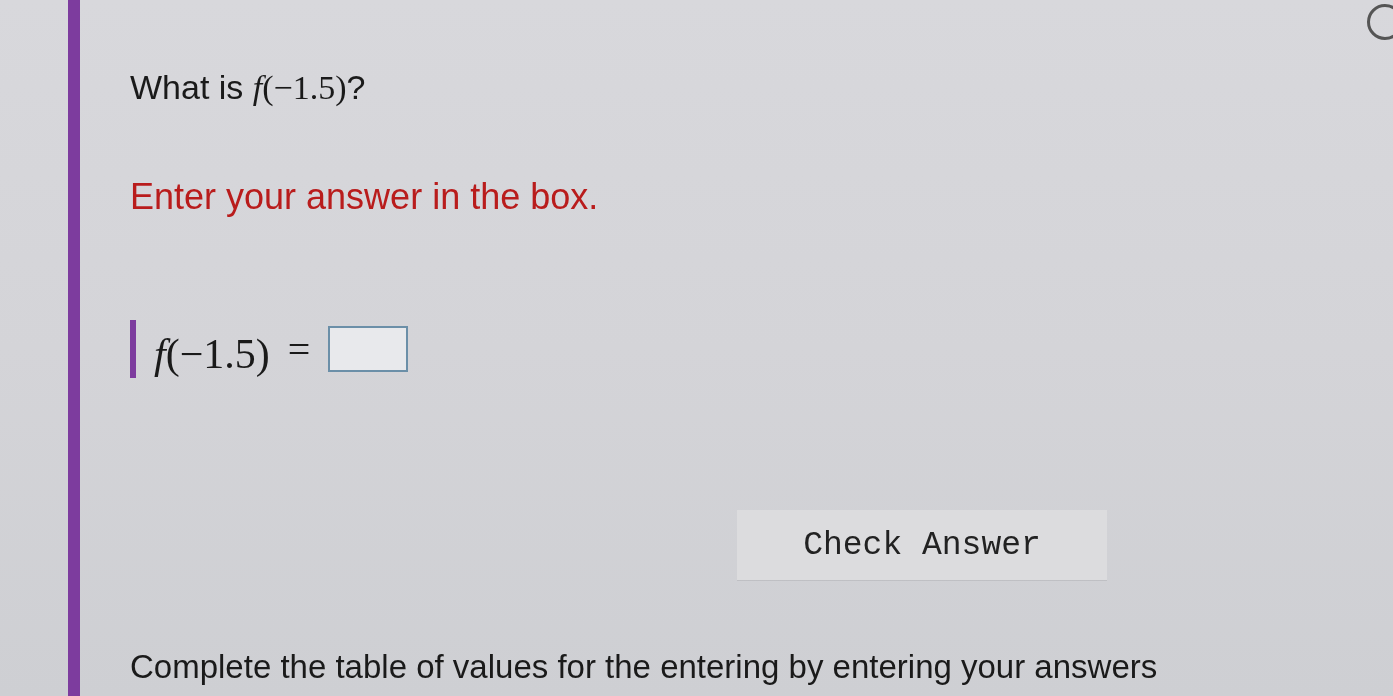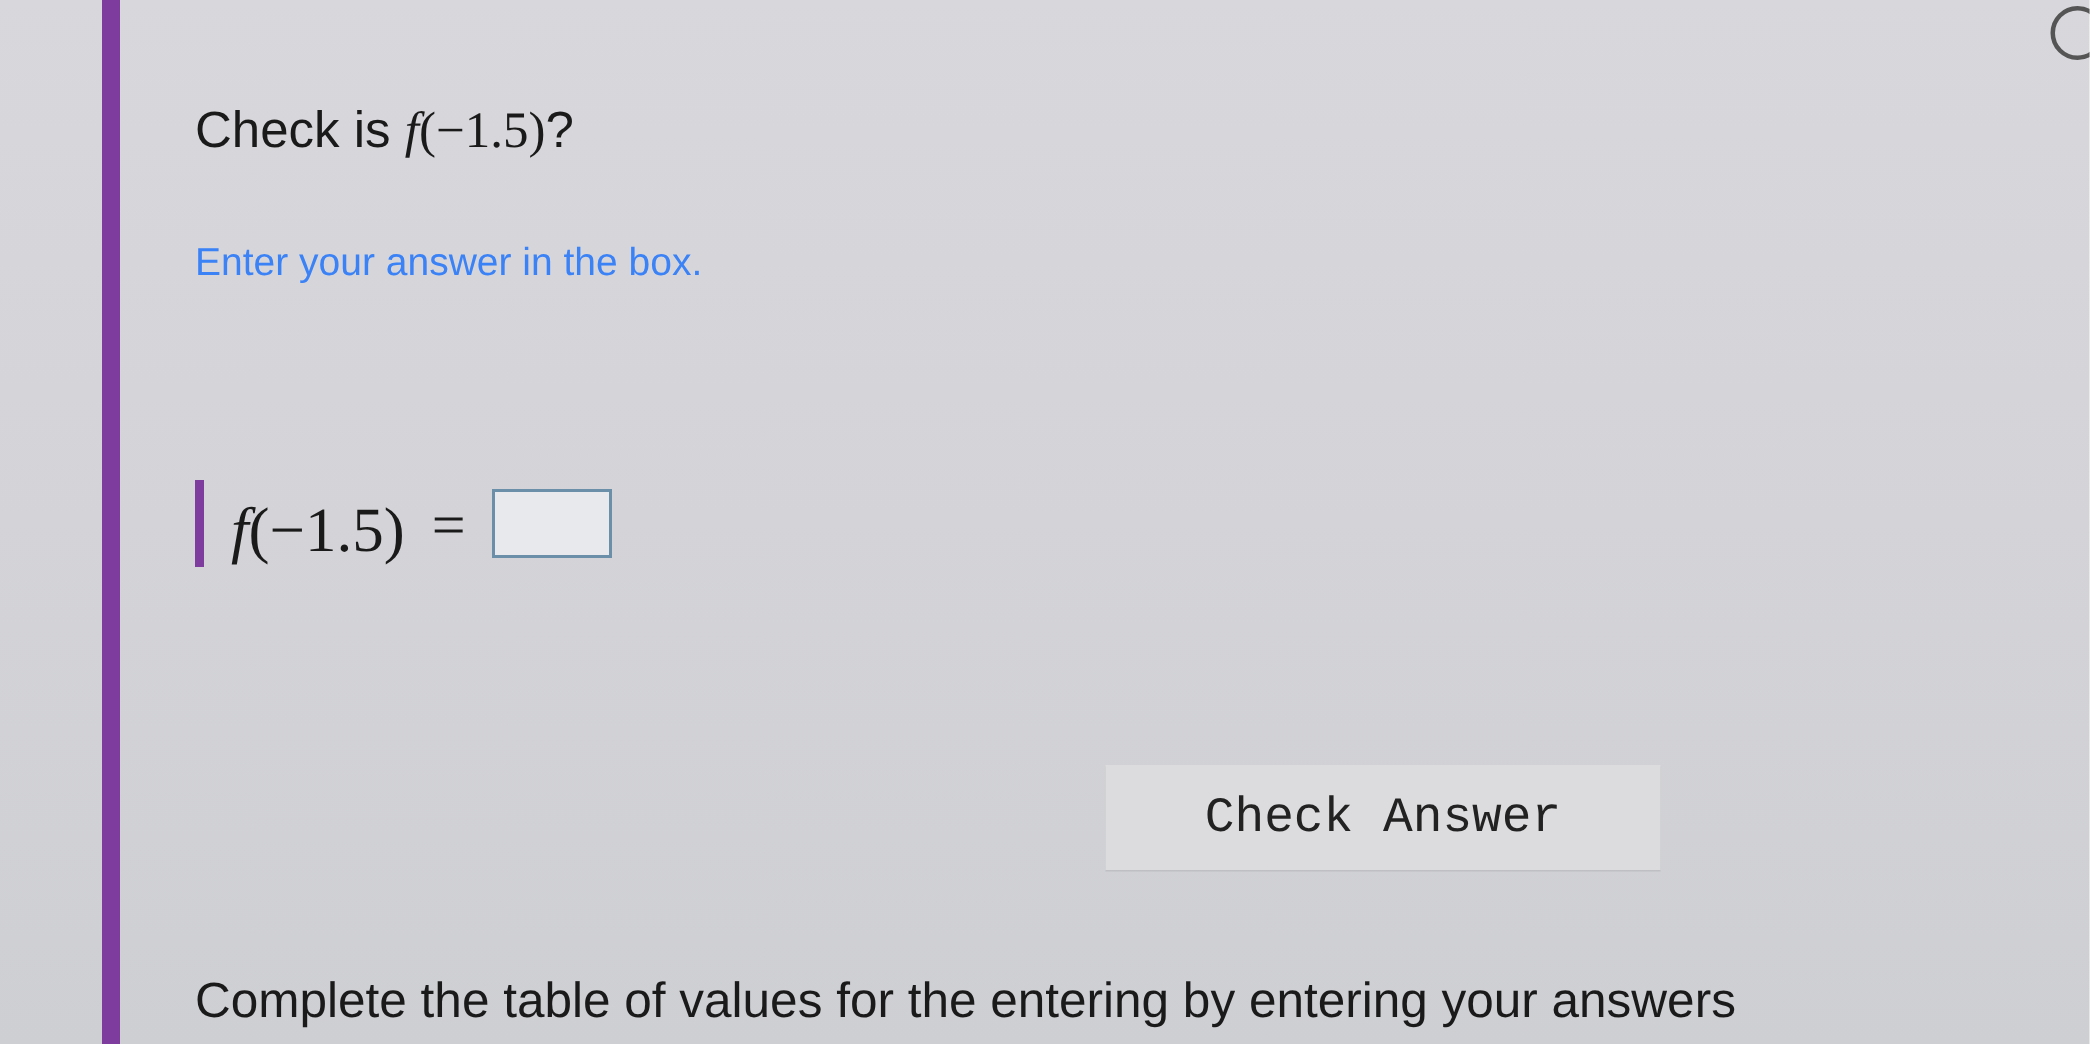--- a/index.html
+++ b/index.html
@@ -46,23 +46,23 @@
       font-family: 'Times New Roman', Times, serif;
       font-style: normal;
     }
     .question-text .num {
       font-family: 'Times New Roman', Times, serif;
       font-style: normal;
     }
     .instruction-text {
       position: absolute;
       left: 0;
-      top: 159px;
-      font-size: 26px;
-      color: #3b82f6;
+      top: 176px;
+      font-size: 36px;
+      color: #b91c1c;
     }
     .equation-line {
       position: absolute;
       left: 0;
       top: 320px;
       display: flex;
       align-items: center;
       gap: 18px;
     }
     .equation-side {
@@ -134,21 +134,21 @@
 </head>
 <body>
 
 <div class="sidebar-border"></div>
 
 <div class="circle-icon"></div>
 
 <div class="content">
 
   <div class="question-text">
-    <span>Check is </span><span class="math">f</span><span class="paren">(</span><span class="num">−1.5</span><span class="paren">)</span><span>?</span>
+    <span>What is </span><span class="math">f</span><span class="paren">(</span><span class="num">−1.5</span><span class="paren">)</span><span>?</span>
   </div>
 
   <div class="instruction-text">Enter your answer in the box.</div>
 
   <div class="equation-line">
     <div class="equation-side">
       <span class="equation-text">
         <span class="f">f</span><span>(</span><span class="num">−1.5</span><span>)</span>
       </span>
     </div>

